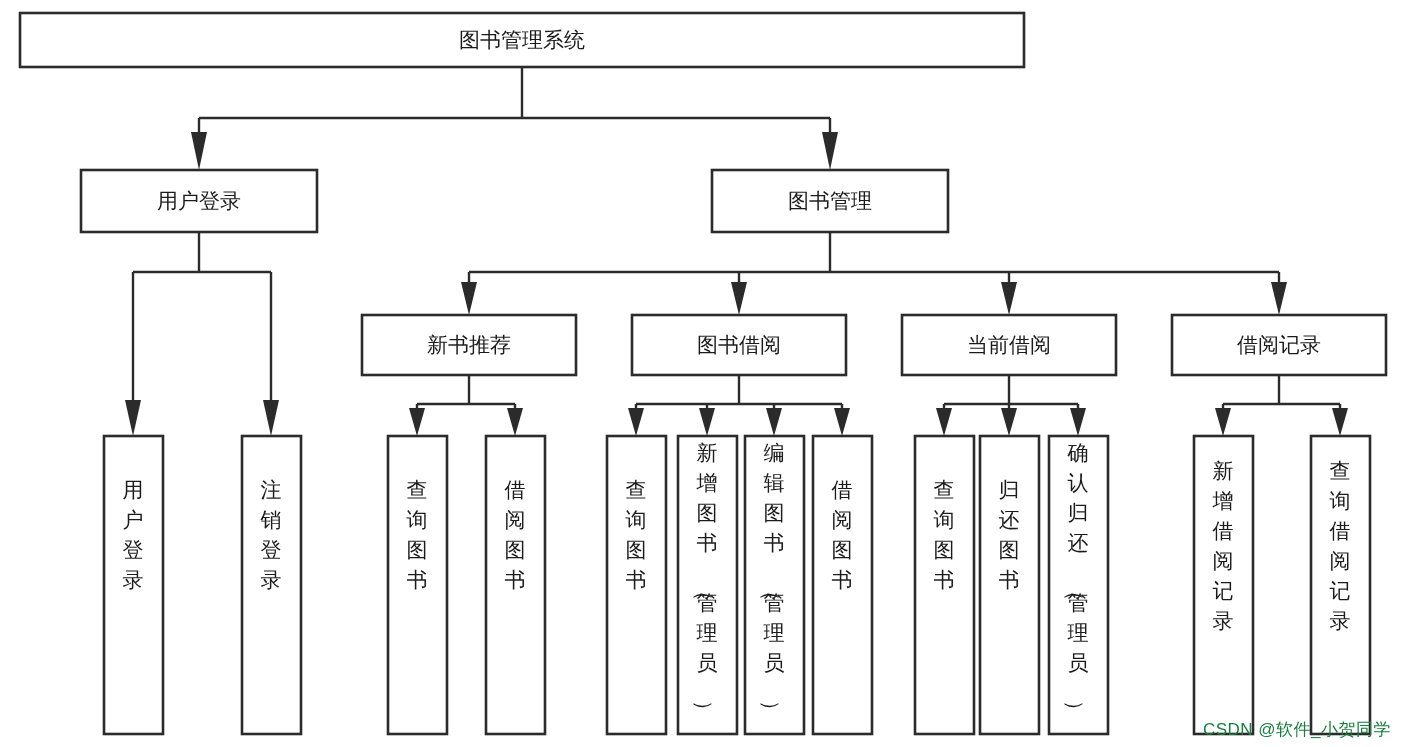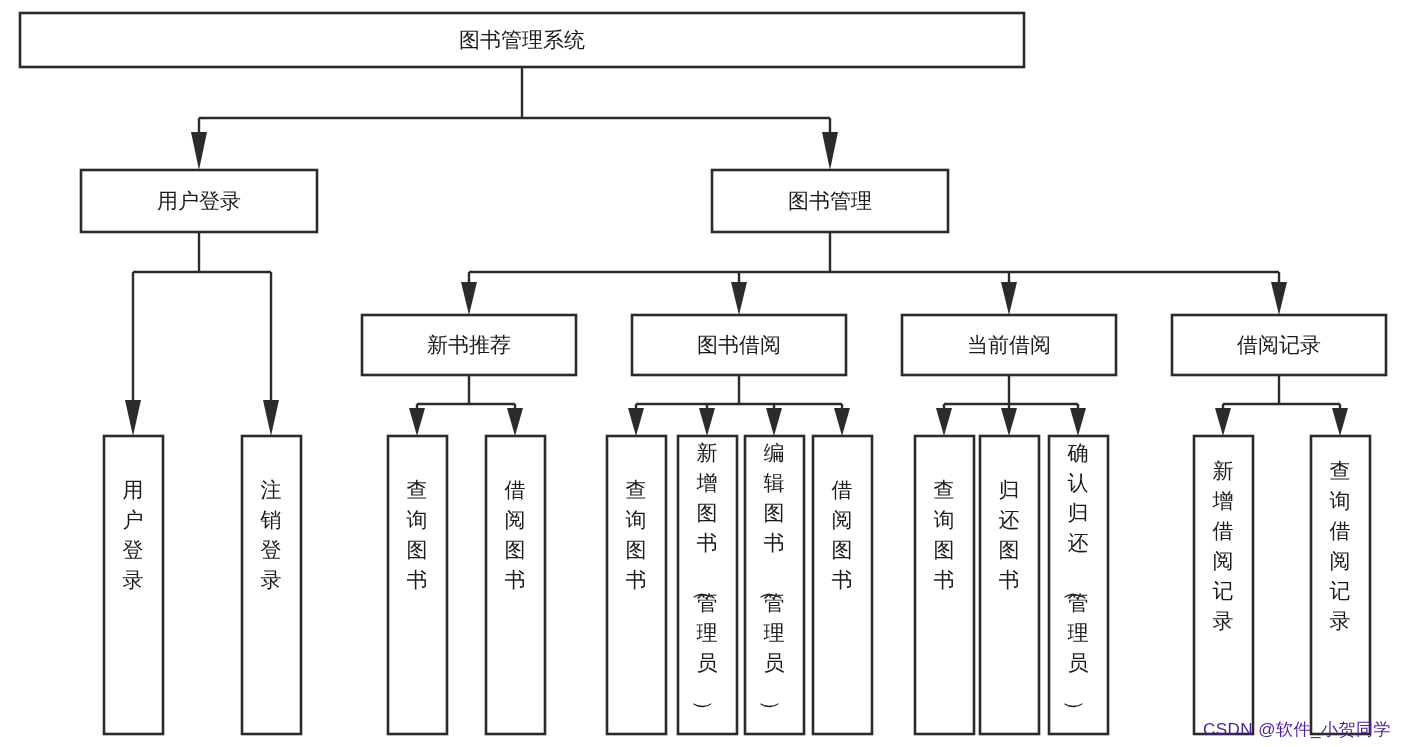--- a/index.html
+++ b/index.html
@@ -52,21 +52,21 @@
     font-family: "Liberation Sans", "DejaVu Sans", sans-serif;
     font-size: 21px;
     text-anchor: middle;
   }
   .watermark {
     position: absolute;
     right: 14px;
     bottom: 6px;
     font-family: "Liberation Sans", "DejaVu Sans", sans-serif;
     font-size: 17px;
-    color: #4c1d95;
+    color: #15803d;
     letter-spacing: 0.5px;
     white-space: nowrap;
     user-select: none;
   }
 </style>
 </head>
 <body>
 
 <div id="diagram-root">
 

